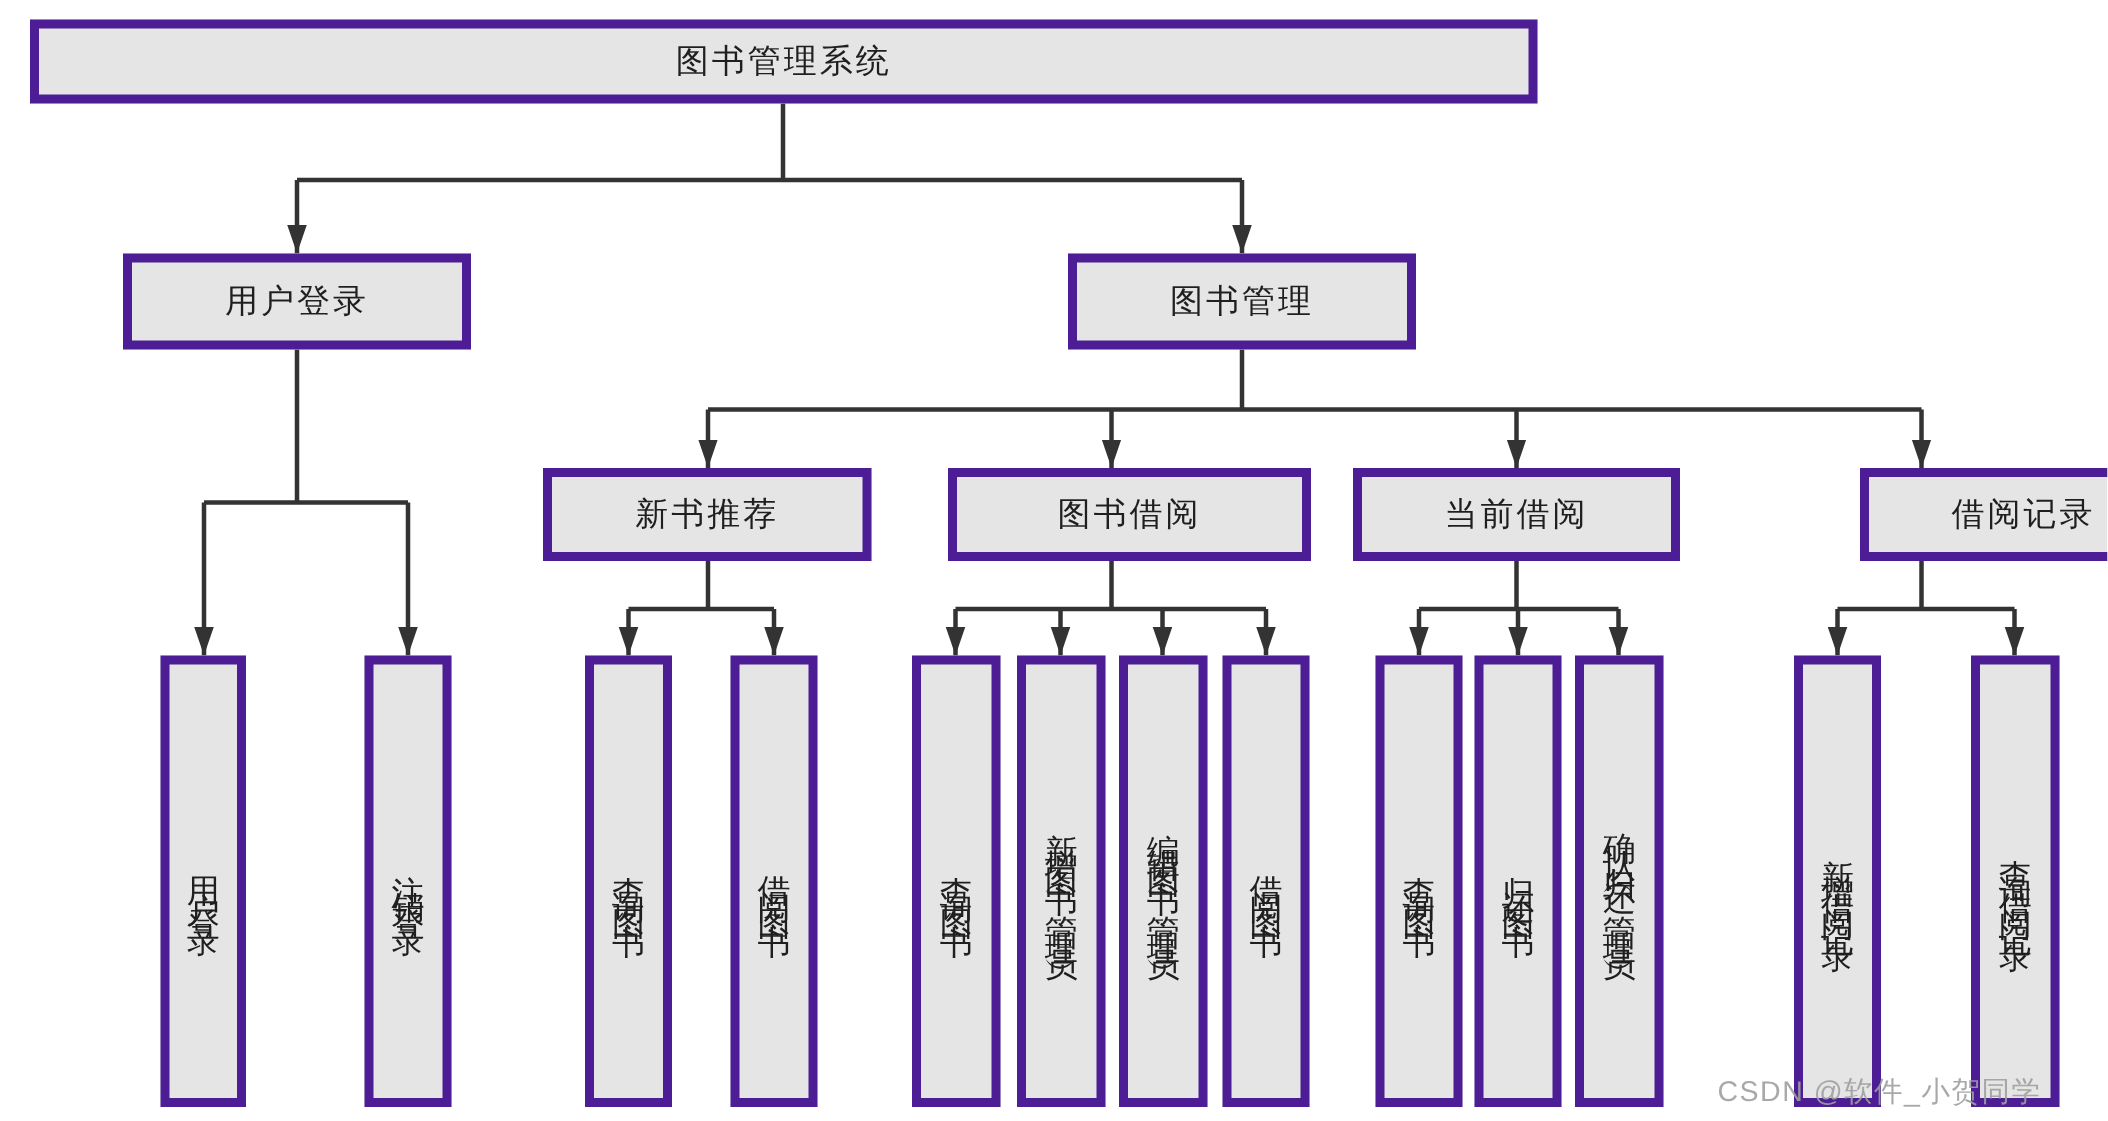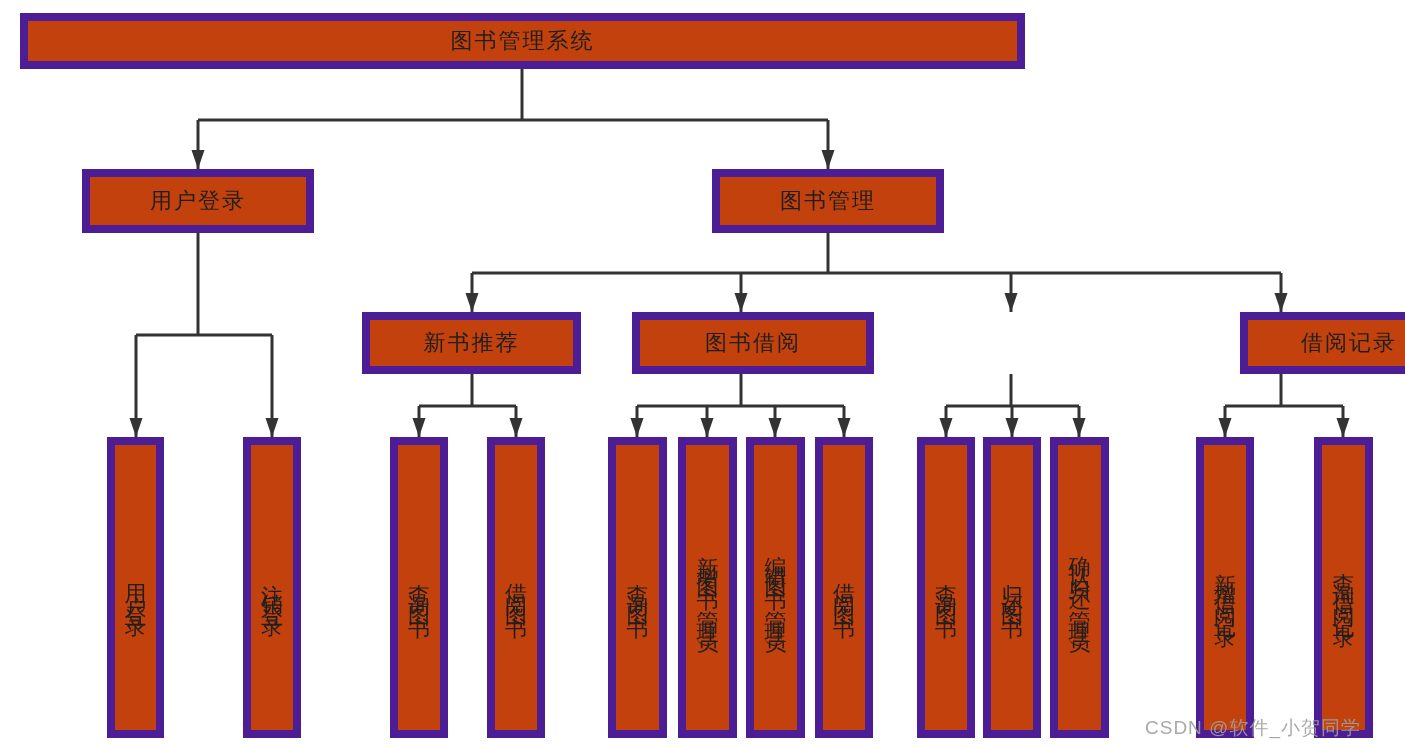--- a/index.html
+++ b/index.html
@@ -18,22 +18,22 @@
   }
   .connectors {
     position: absolute;
     left: 0;
     top: 0;
     z-index: 1;
   }
   .node {
     position: absolute;
     box-sizing: border-box;
-    border: 8px solid #4c1d95;
-    background: #c2410c;
+    border: 6px solid #4c1d95;
+    background: #e5e5e5;
     display: flex;
     align-items: center;
     justify-content: center;
     z-index: 2;
   }
   .hnode span {
     font-size: 22px;
     letter-spacing: 2px;
     white-space: nowrap;
   }
@@ -153,20 +153,23 @@
   <div class="node hnode" id="n-newbook">
     <span>新书推荐</span>
   </div>
 
   <div class="node hnode" id="n-mgmt">
     <span>图书管理</span>
   </div>
   <div class="node hnode" id="n-borrow">
     <span>图书借阅</span>
   </div>
+  <div class="node hnode" id="n-current">
+    <span>当前借阅</span>
+  </div>
   <div class="node hnode" id="n-records">
     <span>借阅记录</span>
   </div>
 
   <div class="node vnode leaf" id="l-userlogin">
     <span>用户登录</span>
   </div>
   <div class="node vnode leaf" id="l-logout">
     <span>注销登录</span>
   </div>

